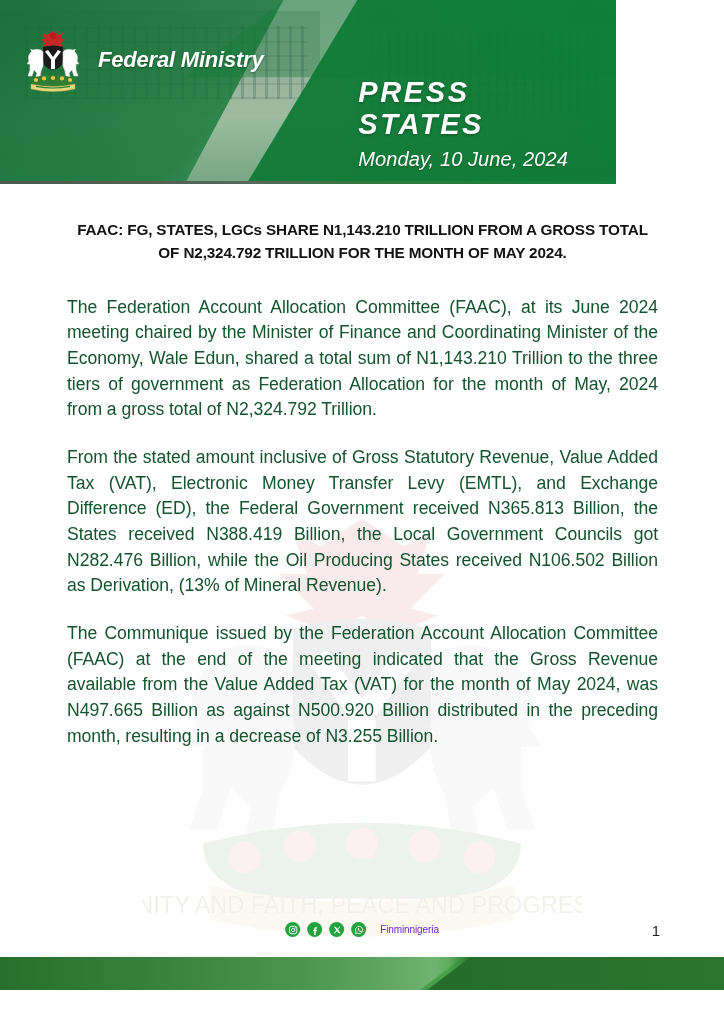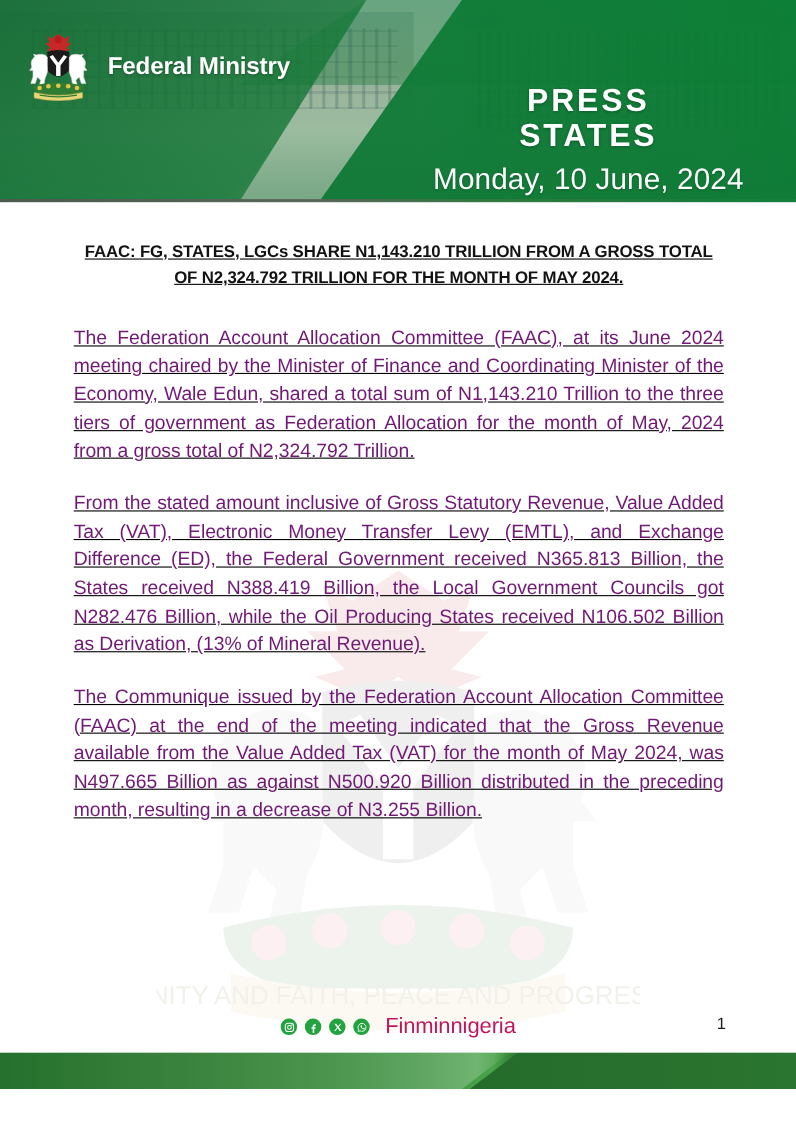--- a/index.html
+++ b/index.html
@@ -15,24 +15,25 @@
     position: relative;
     width: 724px;
     height: 1024px;
     background: #ffffff;
     overflow: hidden;
   }
 
   
   .header {
     position: relative;
-    width: 724px;
+    width: 616px;
     height: 184px;
     overflow: hidden;
     background: #8b5cf6;
+    font-style: italic;
   }
 
   
   .hdr-photo {
     position: absolute;
     inset: 0;
     background:
       linear-gradient(180deg, #b9c9c4 0%, #c9d2ca 22%, #d7dbd2 55%, #e2e3da 78%, #d2d6cc 100%);
   }
   .hdr-building {
@@ -107,45 +108,44 @@
     font-size: 22px;
     font-weight: bold;
     line-height: 1.18;
     letter-spacing: -.2px;
     text-shadow: 0 1px 2px rgba(0,0,0,.35);
   }
 
   
   .press-block {
     position: absolute; right: 48px; top: 76px;
-    text-align: center; color: #ffffff;
+    text-align: left; color: #ffffff;
   }
   .press-title {
     font-size: 29px;
     font-weight: bold;
     letter-spacing: 2.6px;
     line-height: 1.12;
     text-shadow: 0 1px 3px rgba(0,0,0,.30);
   }
   .press-date {
     margin-top: 7px;
-    font-size: 27px;
+    font-size: 20px;
     font-weight: normal;
     letter-spacing: .1px;
     text-shadow: 0 1px 2px rgba(0,0,0,.25);
   }
 
   
   .body-area {
     position: relative;
     width: 724px;
     height: 806px;
     background: #ffffff;
     overflow: hidden;
-    text-decoration: underline;
   }
 
   
   .watermark {
     position: absolute;
     left: 50%; top: 300px;
     transform: translateX(-50%);
     width: 440px; height: 470px;
     opacity: .085;
     pointer-events: none;
@@ -168,21 +168,21 @@
     padding: 0 6px;
   }
 
   .paragraphs { margin-top: 30px; }
 
   .para {
     text-align: justify;
     text-justify: inter-word;
     font-size: 17.6px;
     line-height: 1.46;
-    color: #701a75;
+    color: #14532d;
     margin-bottom: 22px;
     letter-spacing: -.05px;
   }
   .para:last-child { margin-bottom: 0; margin-top: 16px; }
 
   
   .footer {
     position: absolute;
     left: 0; bottom: 34px;
     width: 724px;
@@ -201,22 +201,22 @@
   .social-icon {
     width: 15px; height: 15px;
     border-radius: 50%;
     background: #23a33f;
     display: flex; align-items: center; justify-content: center;
     flex: 0 0 auto;
   }
   .social-icon svg { width: 10px; height: 10px; display: block; }
   .social-handle {
     margin-left: 7px;
-    font-size: 20px;
-    color: #be185d;
+    font-size: 10px;
+    color: #6d28d9;
     letter-spacing: -.1px;
   }
   .page-number {
     position: absolute;
     right: 64px;
     top: 0;
     font-size: 15px;
     color: #1c1c1c;
   }
 

